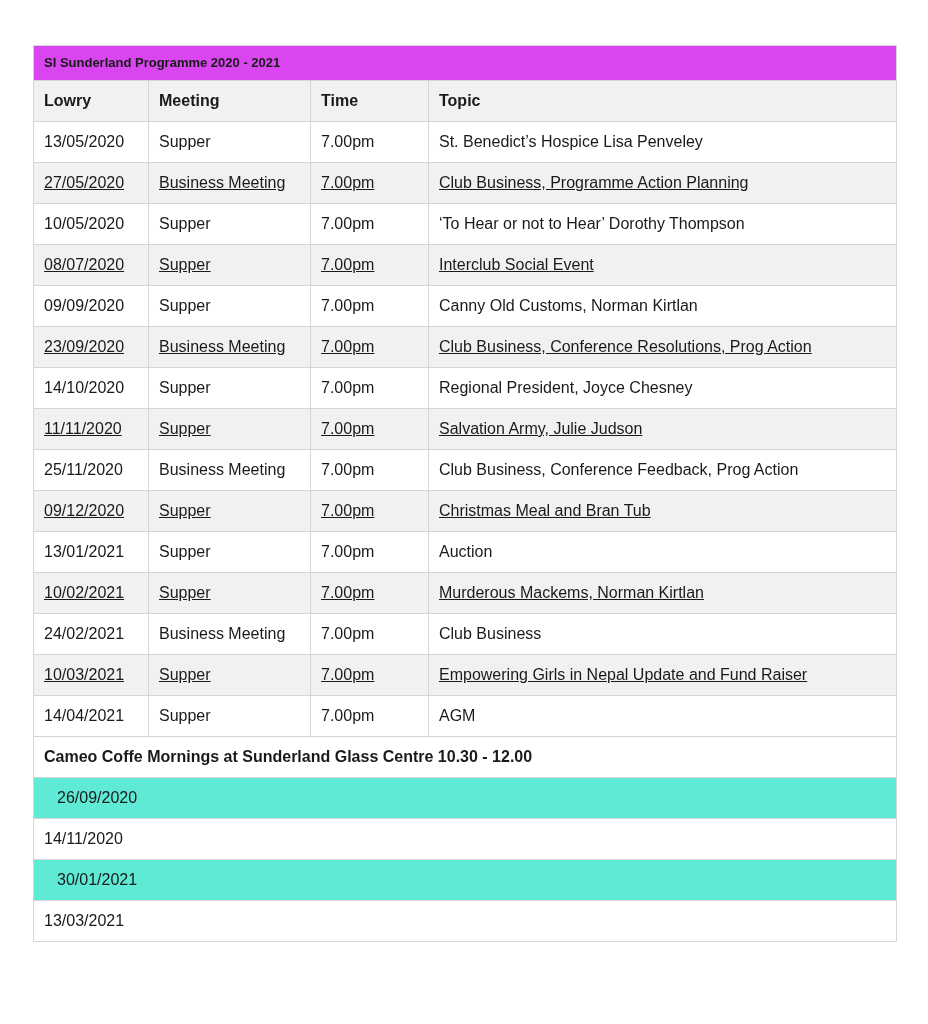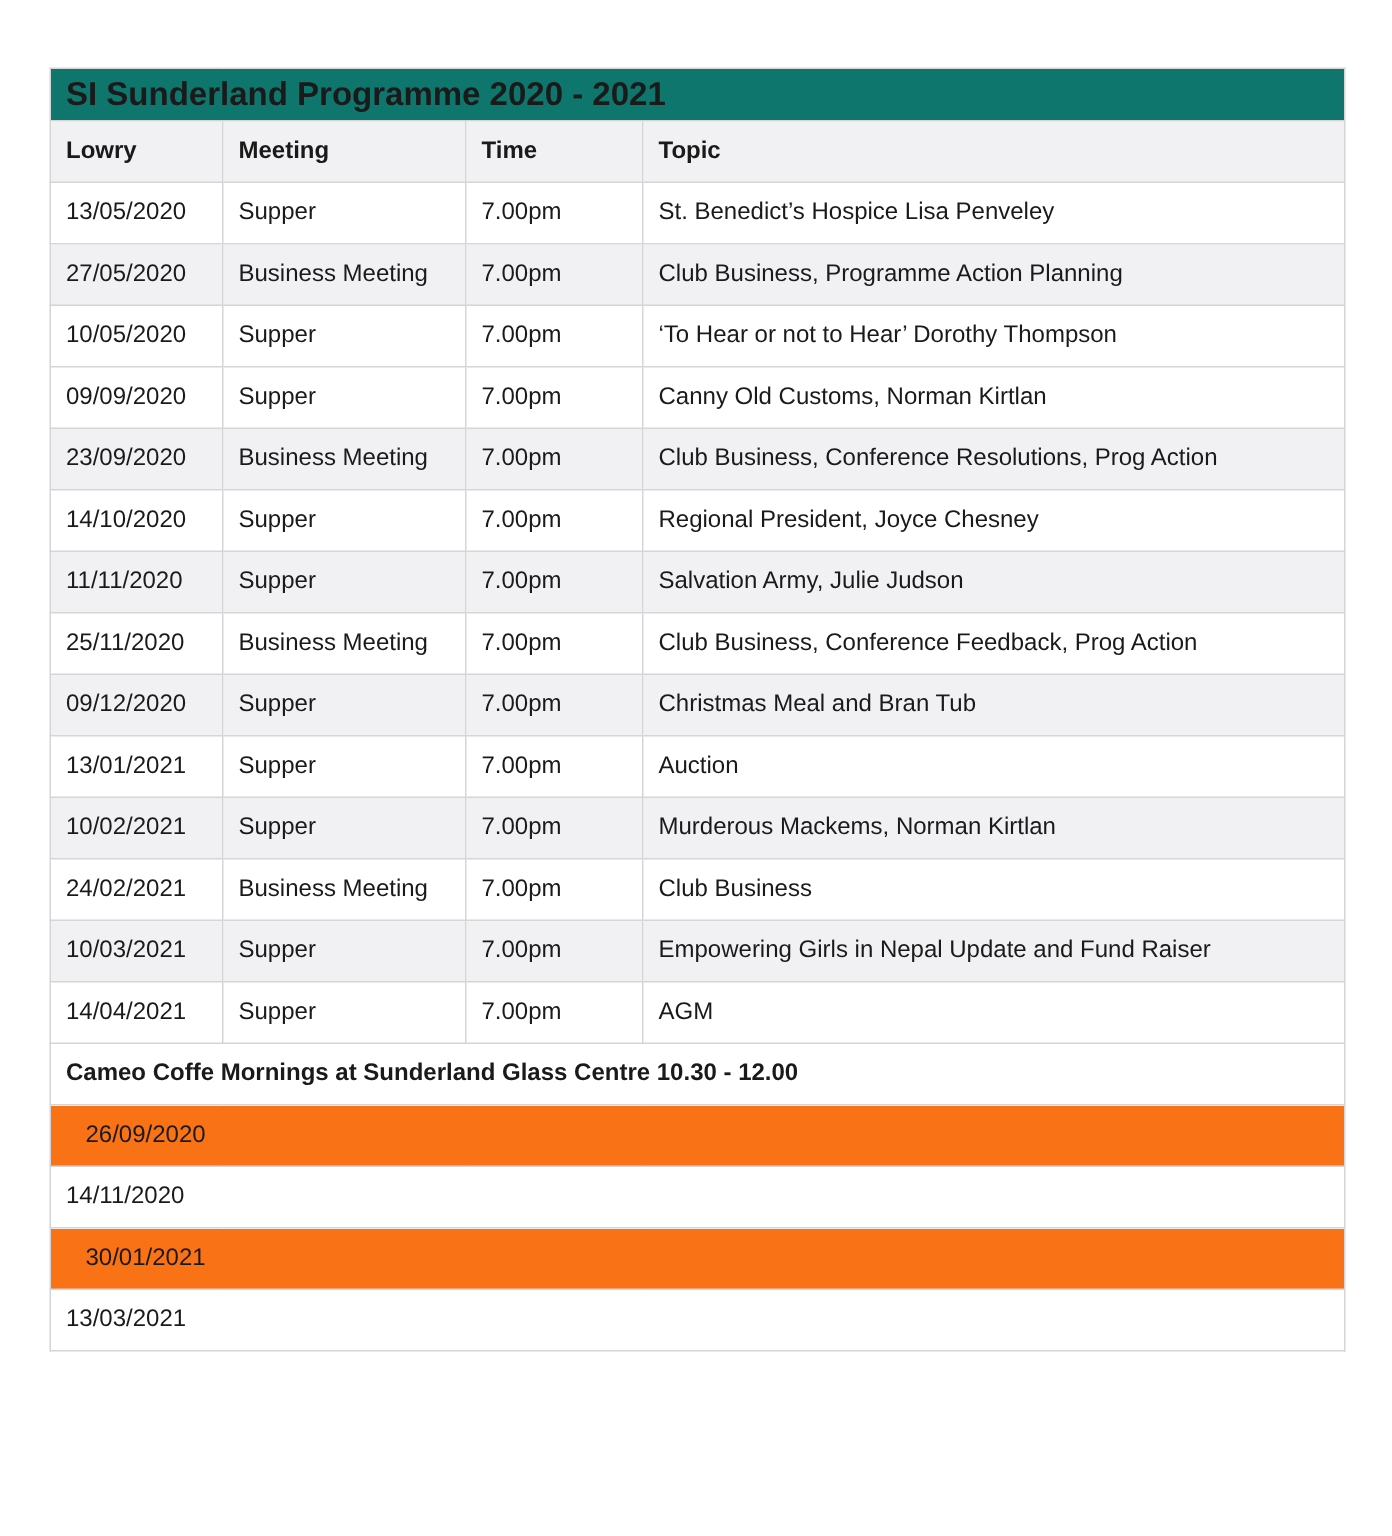--- a/index.html
+++ b/index.html
@@ -31,43 +31,43 @@
     padding: 10px 10px;
     text-align: left;
     vertical-align: middle;
     line-height: 20px;
     font-weight: normal;
     overflow: hidden;
     white-space: nowrap;
   }
   tr.title-row td {
     font-weight: bold;
-    font-size: 22px;
+    font-size: 13px;
     padding: 7px 10px;
-    background: #0f766e;
+    background: #d946ef;
   }
   tr.header-row th {
     font-weight: bold;
     background: #f1f1f3;
   }
   tr.data-row td { background: #ffffff; }
-  tr.data-row.alt td { background: #f1f1f3; }
+  tr.data-row.alt td { background: #f1f1f3; text-decoration: underline; }
   tr.note-row td {
     background: #f1f1f3;
     font-style: italic;
     padding: 8px 24px 8px 10px;
     white-space: normal;
     line-height: 20px;
   }
   tr.cameo-title-row td {
     font-weight: bold;
     background: #ffffff;
   }
   tr.cameo-row td { background: #ffffff; }
-  tr.cameo-row.alt td { background: #f97316; padding-left: 23px; }
+  tr.cameo-row.alt td { background: #5eead4; padding-left: 23px; }
 </style>
 </head>
 <body>
 
 <div class="page">
   <table class="programme">
     <colgroup>
       <col class="c-date">
         <col class="c-meeting">
         <col class="c-time">
@@ -94,20 +94,26 @@
         <td>27/05/2020</td>
         <td>Business Meeting</td>
         <td>7.00pm</td>
         <td>Club Business, Programme Action Planning</td>
       </tr>
       <tr class="data-row">
         <td>10/05/2020</td>
         <td>Supper</td>
         <td>7.00pm</td>
         <td>‘To Hear or not to Hear’ Dorothy Thompson</td>
+      </tr>
+      <tr class="data-row alt">
+        <td>08/07/2020</td>
+        <td>Supper</td>
+        <td>7.00pm</td>
+        <td>Interclub Social Event</td>
       </tr>
       <tr class="data-row">
         <td>09/09/2020</td>
         <td>Supper</td>
         <td>7.00pm</td>
         <td>Canny Old Customs, Norman Kirtlan</td>
       </tr>
       <tr class="data-row alt">
         <td>23/09/2020</td>
         <td>Business Meeting</td>

